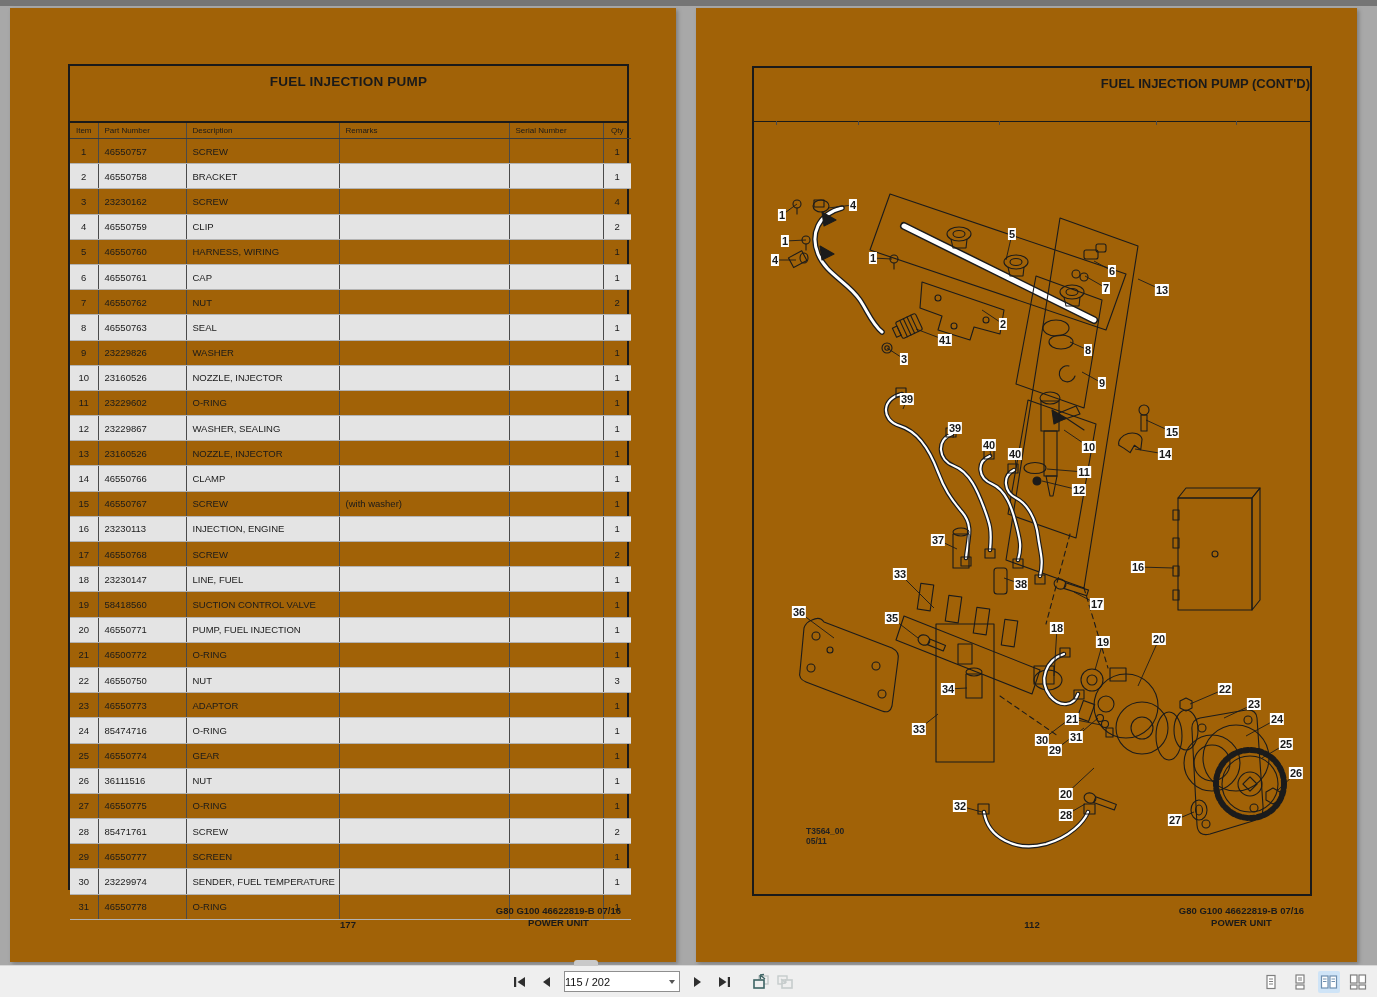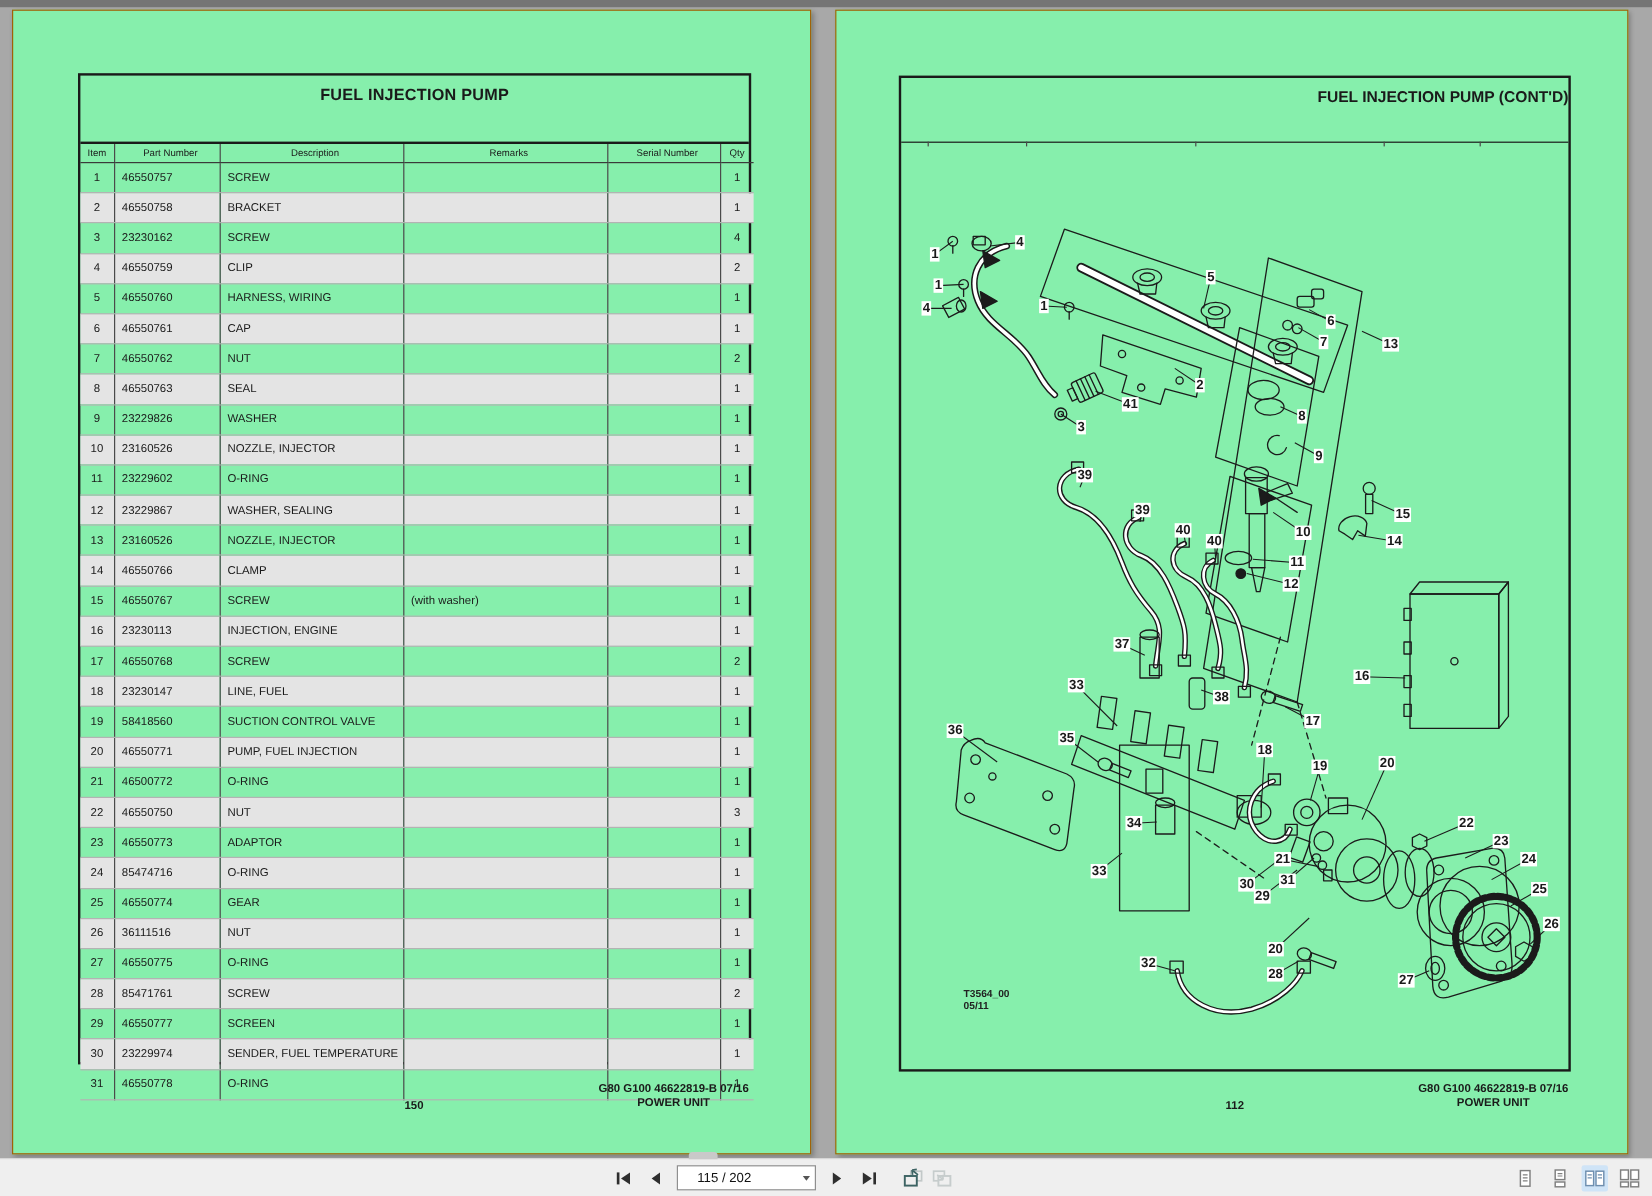--- a/index.html
+++ b/index.html
@@ -1,31 +1,31 @@
 <!DOCTYPE html>
 <html><head>
 <meta charset="utf-8">
 <style>
   html,body{margin:0;padding:0;background:#a8a8a8;}
   .viewer{position:relative;width:1377px;height:997px;background:#a8a8a8;overflow:hidden;
           font-family:"Liberation Sans","DejaVu Sans",sans-serif;color:#1a1a1a;}
   .top-strip{position:absolute;left:0;top:0;width:100%;height:6px;background:#757575;}
-  .page{position:absolute;top:8px;height:954px;background:#86efac;border:1px solid #a16207;
+  .page{position:absolute;top:8px;height:954px;background:#a16207;border:4px solid #a16207;
         box-shadow:2px 2px 4px rgba(0,0,0,.25);box-sizing:border-box;}
   .page-left{left:10px;width:666px;}
   .page-right{left:696px;width:661px;}
 
   
   .table-wrap{position:absolute;left:54px;top:52px;width:561px;height:826px;
               border:2px solid #1a1a1a;box-sizing:border-box;}
   .title-block{height:57px;border-bottom:2px solid #1a1a1a;box-sizing:border-box;
                display:flex;justify-content:center;padding-top:8px;}
   .title-block .ttl{font-weight:bold;font-size:13.5px;letter-spacing:.2px;}
   table.parts{border-collapse:collapse;table-layout:fixed;width:100%;}
-  table.parts th{font-weight:normal;font-size:8px;text-align:center;height:15px;
+  table.parts th{font-weight:normal;font-size:8px;text-align:left;height:15px;
                  border-bottom:1.5px solid #3a3a3a;border-right:1px solid #4a4a4a;
                  padding:0 0 0 6px;white-space:nowrap;overflow:hidden;}
   table.parts th.c, table.parts td.c{text-align:center;padding:0;}
   table.parts td{font-size:9.5px;height:24.2px;border-bottom:1px solid #b3b3b3;
                  border-right:1px solid #4a4a4a;padding:0 0 0 6px;vertical-align:middle;
                  white-space:nowrap;overflow:hidden;}
   table.parts th:last-child, table.parts td:last-child{border-right:none;}
   table.parts tr.alt td{background:#e4e4e4;}
   .page-footer{position:absolute;text-align:center;font-weight:bold;font-size:9.5px;line-height:12px;}
   .page-num{position:absolute;font-weight:bold;font-size:9.5px;transform:translateX(-50%);}
@@ -47,21 +47,21 @@
   
   .toolbar{position:absolute;left:0;bottom:0;width:100%;height:31px;background:#efefef;
            border-top:1px solid #d6d6d6;}
   .toolbar-handle{position:absolute;left:574px;top:-6px;width:24px;height:6px;
                   background:#c9c9c9;border-radius:3px 3px 0 0;}
   .nav-group{position:absolute;left:510px;top:0;height:31px;display:flex;align-items:center;gap:7px;}
   .tb-btn{width:20px;height:20px;display:flex;align-items:center;justify-content:center;
           cursor:pointer;border-radius:2px;}
   .page-combo{width:116px;height:21px;background:#fff;border:1px solid #8f8f8f;
               display:flex;align-items:center;box-sizing:border-box;cursor:pointer;}
-  .page-combo .val{flex:1;font-size:11px;padding-left:16px;color:#111;}
+  .page-combo .val{flex:1;font-size:11px;padding-left:0;color:#111;}
   .page-combo .arrow{width:14px;display:flex;justify-content:center;}
   .page-combo .arrow::after{content:"";border-left:3.5px solid transparent;
               border-right:3.5px solid transparent;border-top:4.5px solid #555;}
   .view-group{display:flex;gap:4px;margin-left:10px;}
   .layout-group{position:absolute;right:8px;top:0;height:31px;display:flex;align-items:center;gap:7px;}
   .layout-btn{width:22px;height:22px;display:flex;align-items:center;justify-content:center;
               border-radius:2px;cursor:pointer;}
   .layout-btn.active{background:#cfe4f7;}
 </style>
 </head>
@@ -343,21 +343,21 @@
               <td></td>
               <td class="c">1</td>
             </tr>
           </tbody>
       </table>
     </div>
     <div class="page-footer" style="right:51px;top:893px">
       <div>G80  G100  46622819-B  07/16</div>
       <div>POWER UNIT</div>
     </div>
-    <div class="page-num" style="left:334px;top:907px">150</div>
+    <div class="page-num" style="left:334px;top:907px">177</div>
   </div>
 
   <div class="page page-right">
     <div class="diagram-box">
       <div class="diagram-title">FUEL INJECTION PUMP (CONT'D)</div>
       <div class="hdr-divider"></div>
       <span class="hdr-tick" style="left:22px"></span>
         <span class="hdr-tick" style="left:104px"></span>
       <span class="hdr-tick" style="left:245px"></span>
         <span class="hdr-tick" style="left:402px"></span>

